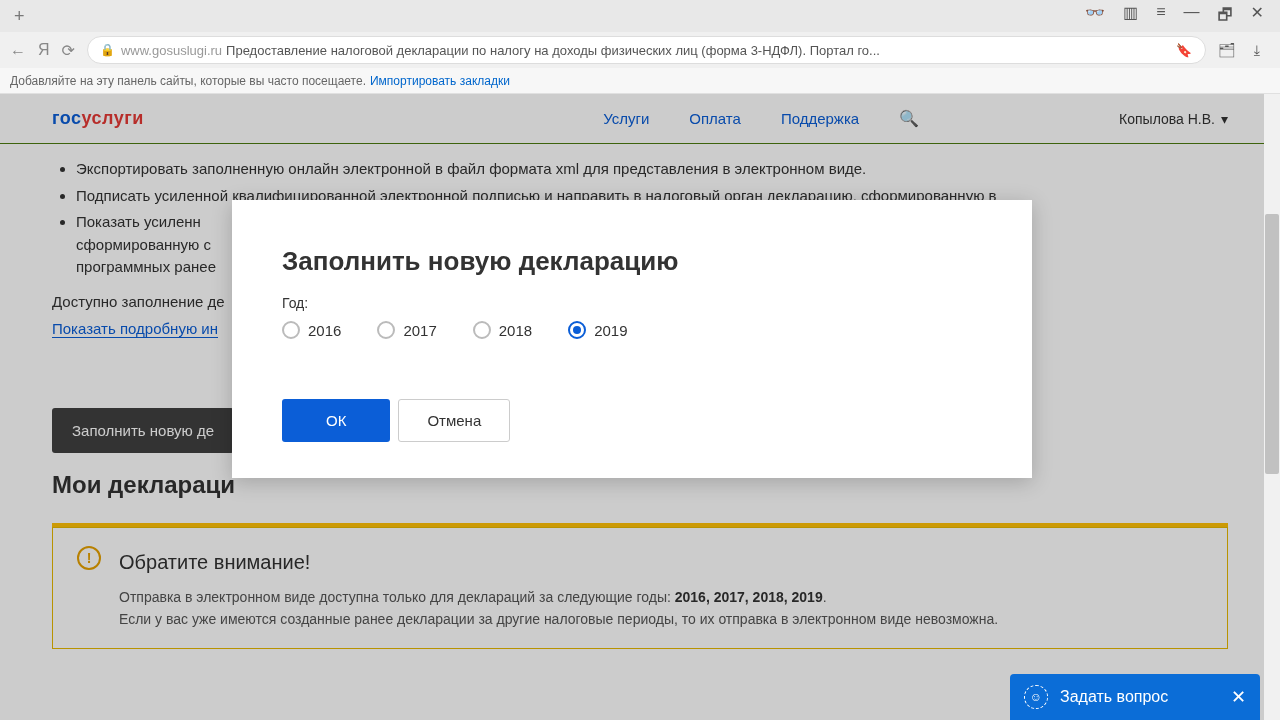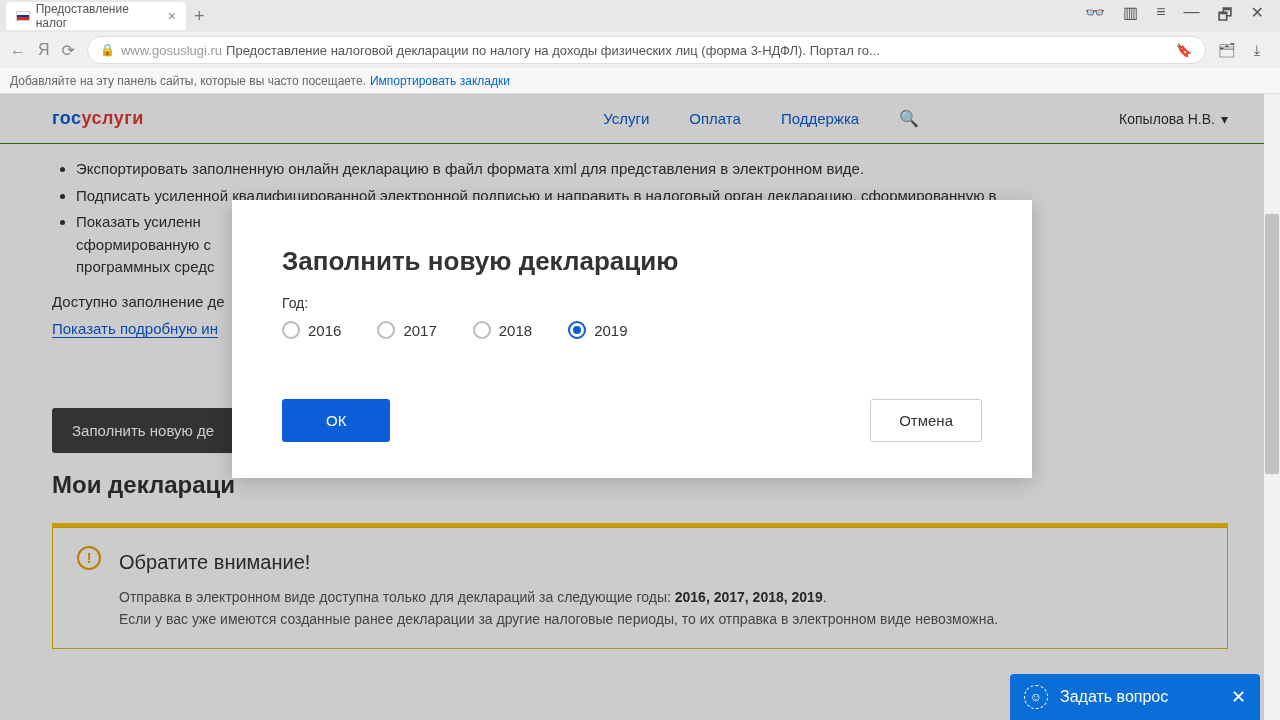--- a/index.html
+++ b/index.html
@@ -58,42 +58,37 @@
 .overlay { position: absolute; left: 0; right: 0; top: 94px; bottom: 0; background: rgba(0,0,0,0.2); }
 .modal { position: absolute; left: 232px; top: 200px; width: 800px; background: #fff; padding: 46px 50px 36px 50px; box-shadow: 0 4px 20px rgba(0,0,0,0.2); }
 .modal h2 { font-size: 26px; color: #333; font-weight: bold; margin-bottom: 18px; }
 .modal p { font-size: 14px; color: #555; line-height: 1.5; margin-bottom: 20px; }
 .modal .label { font-size: 14px; color: #333; margin-bottom: 10px; }
 .radios { display: flex; gap: 36px; margin-bottom: 60px; }
 .radio { display: flex; align-items: center; gap: 8px; font-size: 15px; color: #333; cursor: pointer; }
 .radio-circle { width: 18px; height: 18px; border: 2px solid #bbb; border-radius: 50%; display: flex; align-items: center; justify-content: center; }
 .radio.selected .radio-circle { border-color: #0b5ed7; }
 .radio.selected .radio-circle::after { content: ""; width: 8px; height: 8px; background: #0b5ed7; border-radius: 50%; }
-.modal-footer { display: flex; justify-content: space-between; gap: 8px; }
+.modal-footer { display: flex; justify-content: flex-start; gap: 8px; }
 .btn-ok { background: #0b5ed7; color: #fff; border: none; padding: 12px 44px; font-size: 15px; border-radius: 3px; cursor: pointer; }
 .btn-cancel { background: #fff; color: #333; border: 1px solid #ccc; padding: 12px 28px; font-size: 15px; border-radius: 3px; cursor: pointer; }
 
 
 .ask-widget { position: absolute; right: 20px; bottom: 0; background: #0b6dd7; color: #fff; height: 46px; width: 250px; display: flex; align-items: center; padding: 0 14px; font-size: 16px; border-radius: 4px 4px 0 0; }
 .ask-icon { width: 24px; height: 24px; border: 1.5px dashed #fff; border-radius: 50%; margin-right: 12px; display: flex; align-items: center; justify-content: center; font-size: 12px; }
 .ask-close { margin-left: auto; font-size: 18px; }
 
 .scrollbar { position: absolute; right: 0; top: 94px; width: 16px; height: calc(720px - 94px); background: #f1f1f1; }
 .scrollthumb { position: absolute; right: 1px; top: 120px; width: 14px; height: 260px; background: #c1c1c1; border-radius: 2px; }
 </style>
 </head>
 <body>
 
 <div class="browser-chrome">
   <div class="tab-bar">
-    <div class="tab">
-      <span class="tab-favicon"></span>
-      <span>Предоставление налог</span>
-      <span class="tab-close">×</span>
-    </div>
     <span class="tab-add">+</span>
     <div class="chrome-right">
       <span class="chrome-icon">👓</span>
       <span class="chrome-icon">▥</span>
       <span class="chrome-icon">≡</span>
       <span class="chrome-icon">—</span>
       <span class="chrome-icon">🗗</span>
       <span class="chrome-icon">✕</span>
     </div>
   </div>
@@ -130,26 +125,26 @@
       <span class="search">🔍</span>
     </div>
     <div class="user">
       <span>Копылова Н.В.</span>
       <span>▾</span>
     </div>
   </div>
 
   <div class="content">
     <ul class="list">
-      <li>Экспортировать заполненную онлайн декларацию в файл формата xml для представления в электронном виде.</li>
+      <li>Экспортировать заполненную онлайн электронной в файл формата xml для представления в электронном виде.</li>
       <li>Подписать усиленной квалифицированной электронной подписью и направить в налоговый орган декларацию, сформированную в</li>
       <li>
         <span>Показать усиленн</span><br>
         <span>сформированную с</span><br>
-        <span>программных средс</span>
+        <span>программных ранее</span>
       </li>
     </ul>
     <p class="paragraph">Доступно заполнение де</p>
     <a href="#" class="show-more">Показать подробную ин</a>
     <div style="margin-top:30px;">
       <button class="primary-btn">Заполнить новую де</button>
     </div>
     <h2 class="section-title">Мои деклараци</h2>
     <div class="yellow-line"></div>
     <div class="notice">

